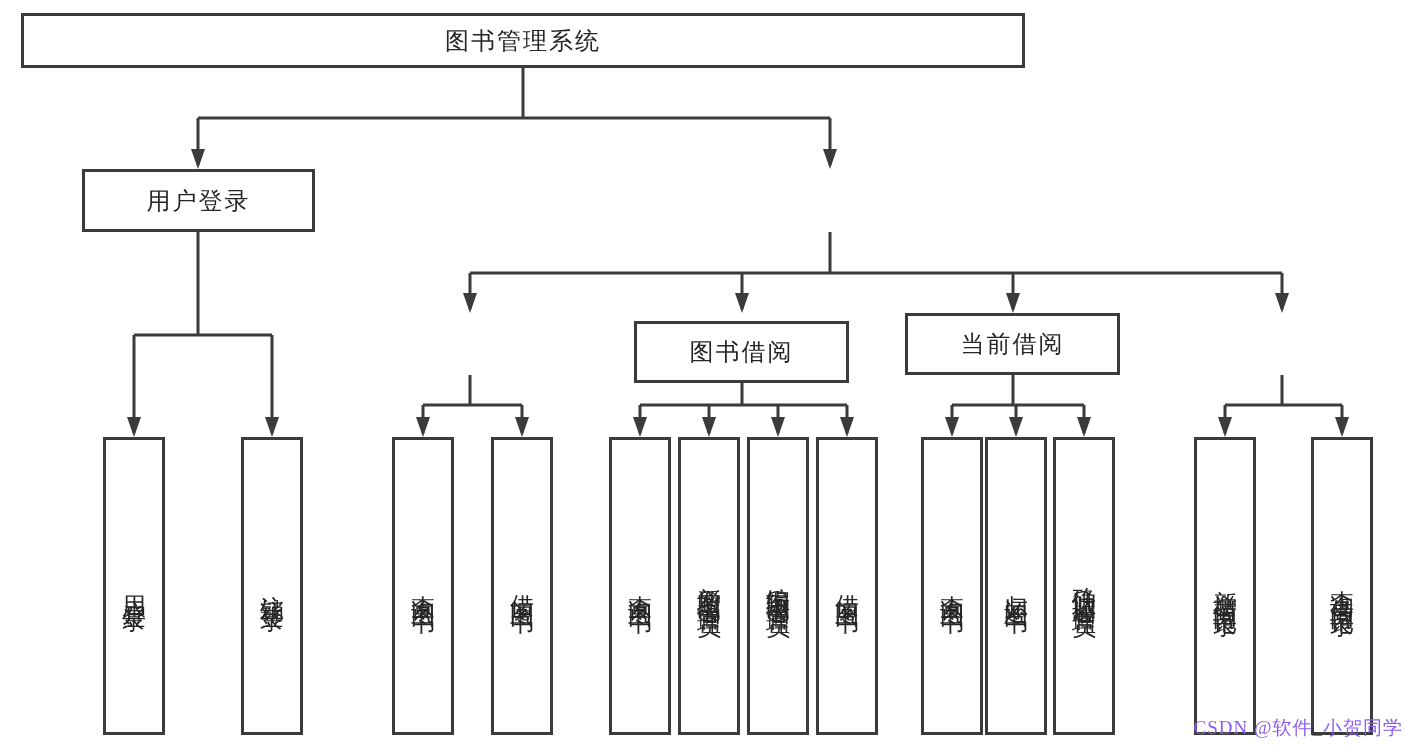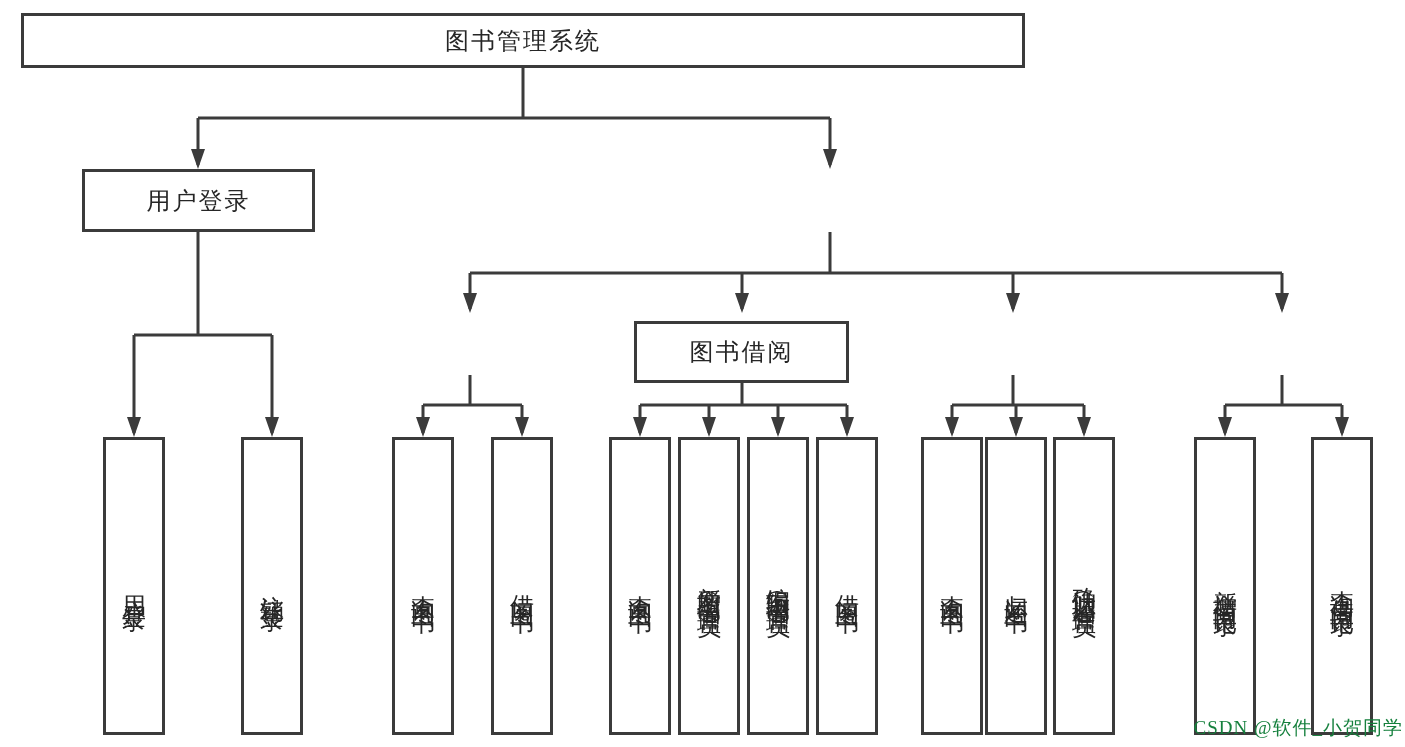--- a/index.html
+++ b/index.html
@@ -30,21 +30,21 @@
     letter-spacing:5px;
     line-height:1.0;
     font-size:24px;
   }
   .vbox.long{letter-spacing:4px;}
   .watermark{
     position:absolute;
     top:715px;
     right:2px;
     font-size:19px;
-    color:#15803d;
+    color:#8b5cf6;
     letter-spacing:1px;
     white-space:nowrap;
   }
 </style>
 </head>
 <body>
 
 <div class="stage">
 
   <svg class="edges" width="1405" height="747" viewBox="0 0 1405 747">
@@ -65,20 +65,21 @@
              M945 417 L959 417 L952 437 Z M1009 417 L1023 417 L1016 437 Z
              M1077 417 L1091 417 L1084 437 Z
              M1218 417 L1232 417 L1225 437 Z M1335 417 L1349 417 L1342 437 Z"></path>
   </svg>
 
   <div class="box" style="left:21px;top:13px;width:1004px;height:55px;">图书管理系统</div>
 
   <div class="box" style="left:82px;top:169px;width:233px;height:63px;">用户登录</div>
 
   <div class="box" style="left:634px;top:313px;width:215px;height:62px;margin-top:8px;">图书借阅</div>
+  <div class="box" style="left:905px;top:313px;width:215px;height:62px;">当前借阅</div>
 
   <div class="box vbox" style="left:103px;top:437px;width:62px;height:298px;">用户登录</div>
   <div class="box vbox" style="left:241px;top:437px;width:62px;height:298px;">注销登录</div>
 
   <div class="box vbox" style="left:392px;top:437px;width:62px;height:298px;">查询图书</div>
   <div class="box vbox" style="left:491px;top:437px;width:62px;height:298px;">借阅图书</div>
 
   <div class="box vbox" style="left:609px;top:437px;width:62px;height:298px;">查询图书</div>
   <div class="box vbox long" style="left:678px;top:437px;width:62px;height:298px;">新增图书（管理员）</div>
   <div class="box vbox long" style="left:747px;top:437px;width:62px;height:298px;">编辑图书（管理员）</div>

